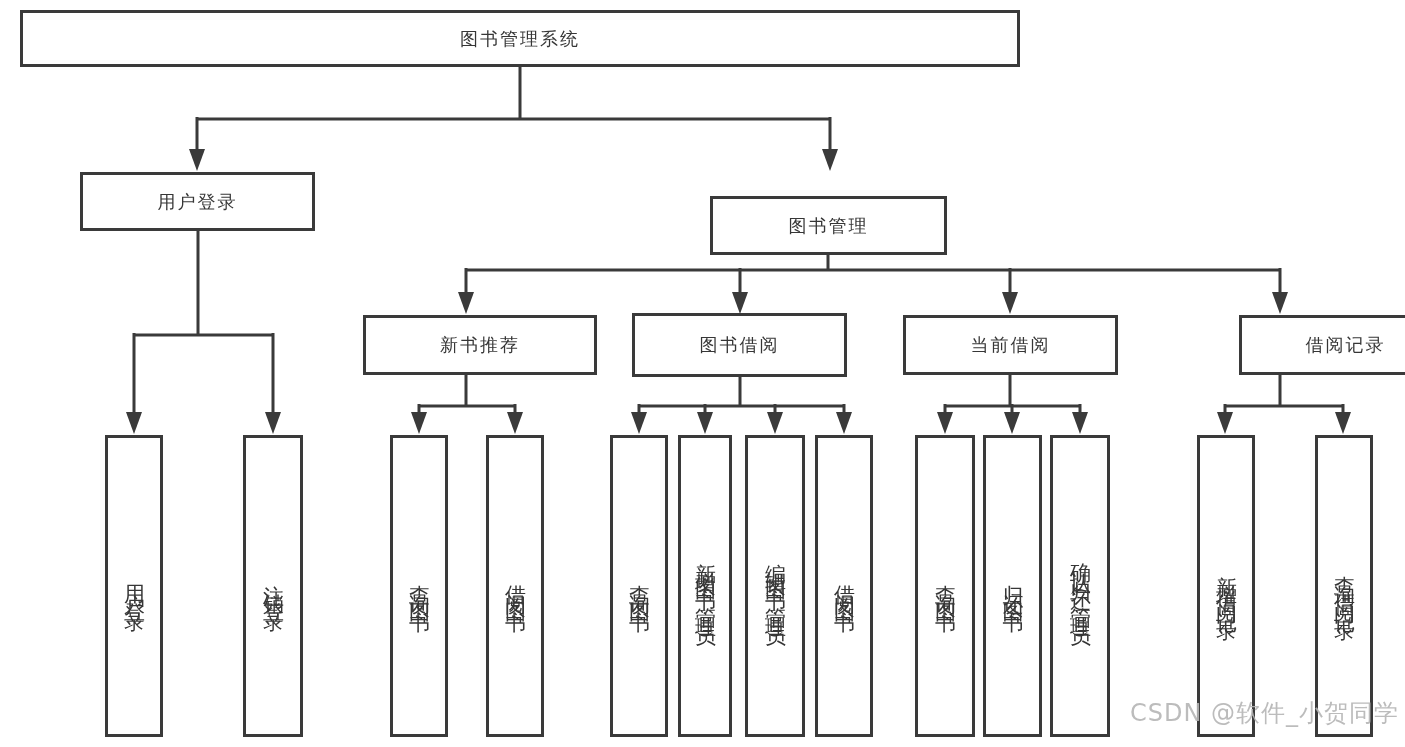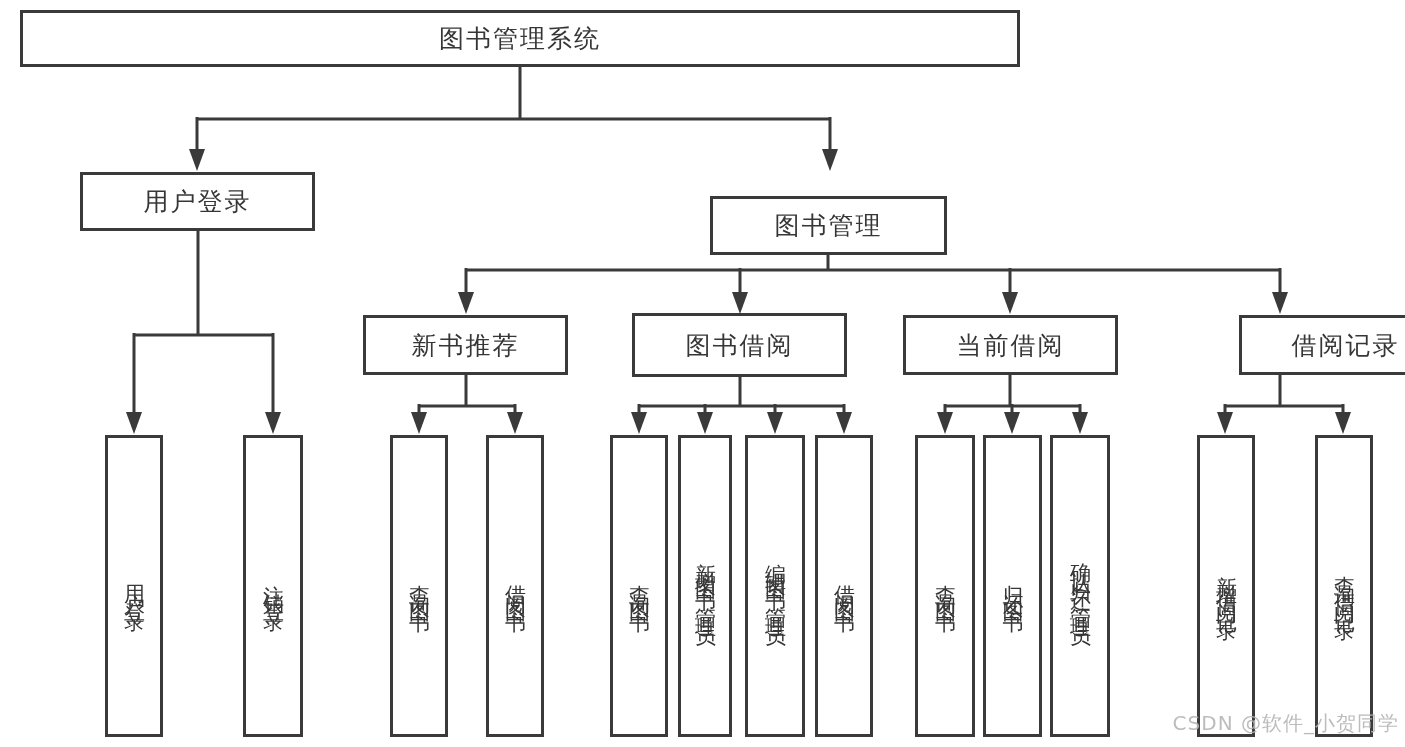--- a/index.html
+++ b/index.html
@@ -27,39 +27,39 @@
   }
   .box {
     position: absolute;
     box-sizing: border-box;
     border: 3px solid var(--line);
     background: #fff;
     display: flex;
     align-items: center;
     justify-content: center;
     color: var(--text);
-    font-size: 25px;
+    font-size: 18px;
     letter-spacing: 2px;
     white-space: nowrap;
   }
   .leaf {
     font-size: 21px;
   }
   .leaf > span {
     writing-mode: vertical-rl;
     text-orientation: mixed;
     letter-spacing: 9px;
     line-height: 1;
     white-space: nowrap;
   }
   .watermark {
     position: absolute;
     right: 6px;
-    bottom: 10px;
-    font-size: 20px;
+    bottom: 18px;
+    font-size: 24px;
     color: var(--watermark);
     opacity: 0.9;
     z-index: 5;
     letter-spacing: 1px;
   }
 </style>
 </head>
 <body>
 
 <div class="canvas">
@@ -95,21 +95,21 @@
       <polygon points="1217,412 1233,412 1225,434"></polygon>
       <polygon points="1335,412 1351,412 1343,434"></polygon>
     </g>
   </svg>
 
   <div class="box" style="left:20px; top:10px; width:1000px; height:57px;">图书管理系统</div>
 
   <div class="box" style="left:80px; top:172px; width:235px; height:59px;">用户登录</div>
   <div class="box" style="left:710px; top:172px; width:237px; height:59px;margin-top:24px;">图书管理</div>
 
-  <div class="box" style="left:363px; top:315px; width:205px; height:60px;">新书推荐</div>
+  <div class="box" style="left:363px; top:315px; width:234px; height:60px;">新书推荐</div>
   <div class="box" style="left:903px; top:315px; width:215px; height:60px;">当前借阅</div>
   <div class="box" style="left:632px; top:313px; width:215px; height:64px;">图书借阅</div>
   <div class="box" style="left:1239px; top:315px; width:213px; height:60px;">借阅记录</div>
 
   <div class="box leaf" style="left:105px; top:435px; width:58px; height:302px;">
     <span>用户登录</span>
   </div>
   <div class="box leaf" style="left:243px; top:435px; width:60px; height:302px;">
     <span>注销登录</span>
   </div>

